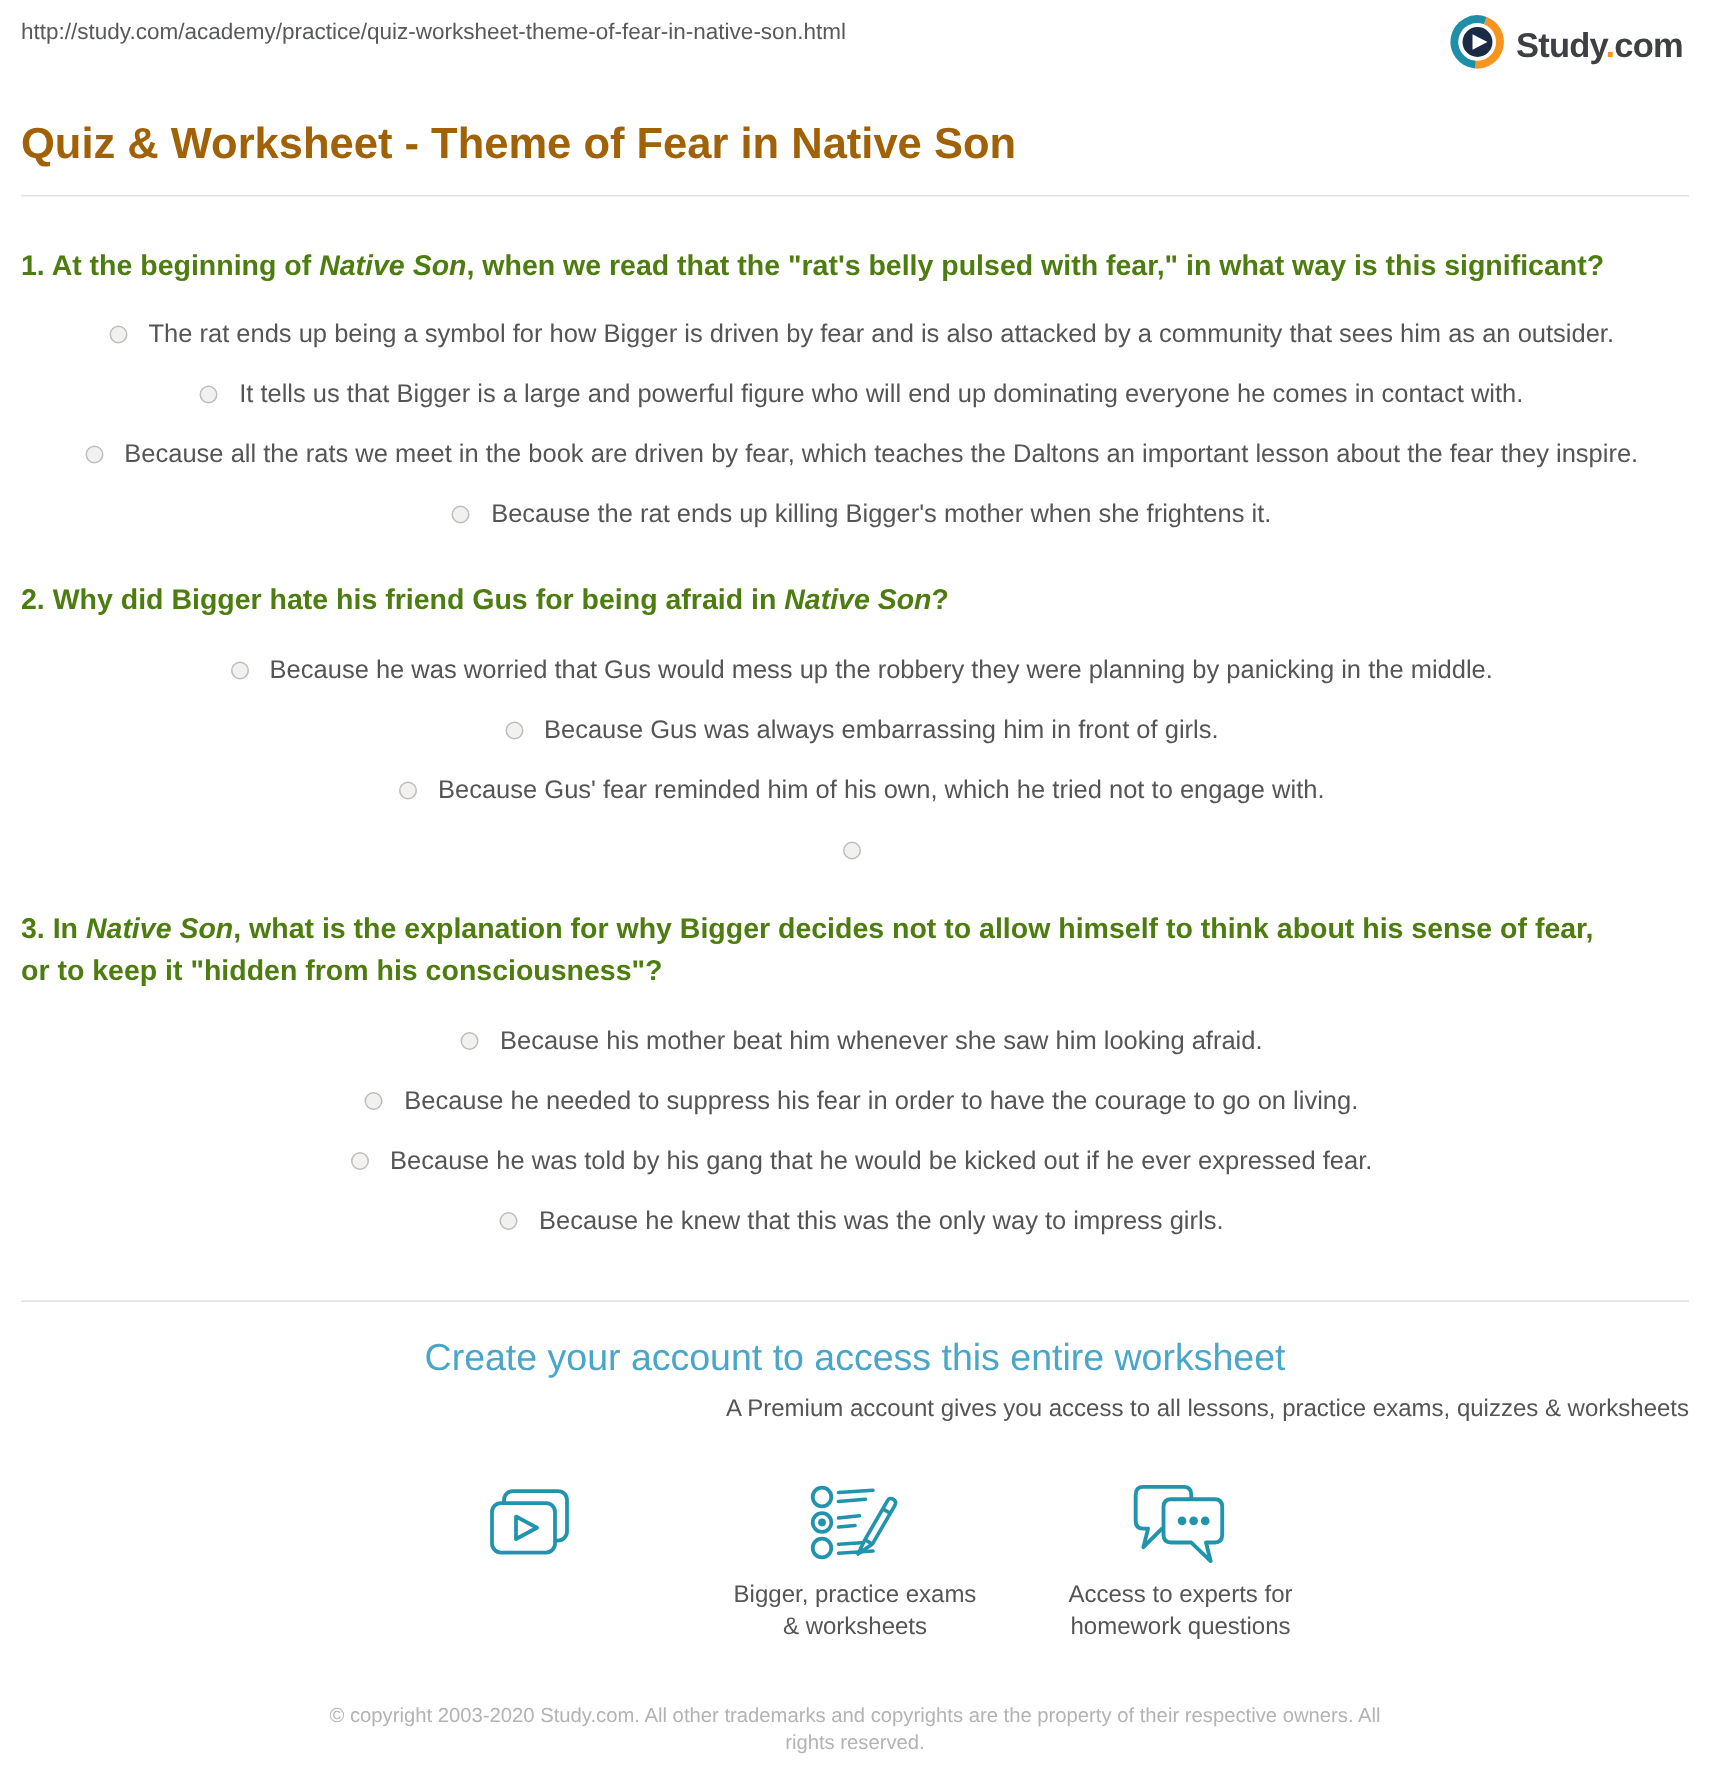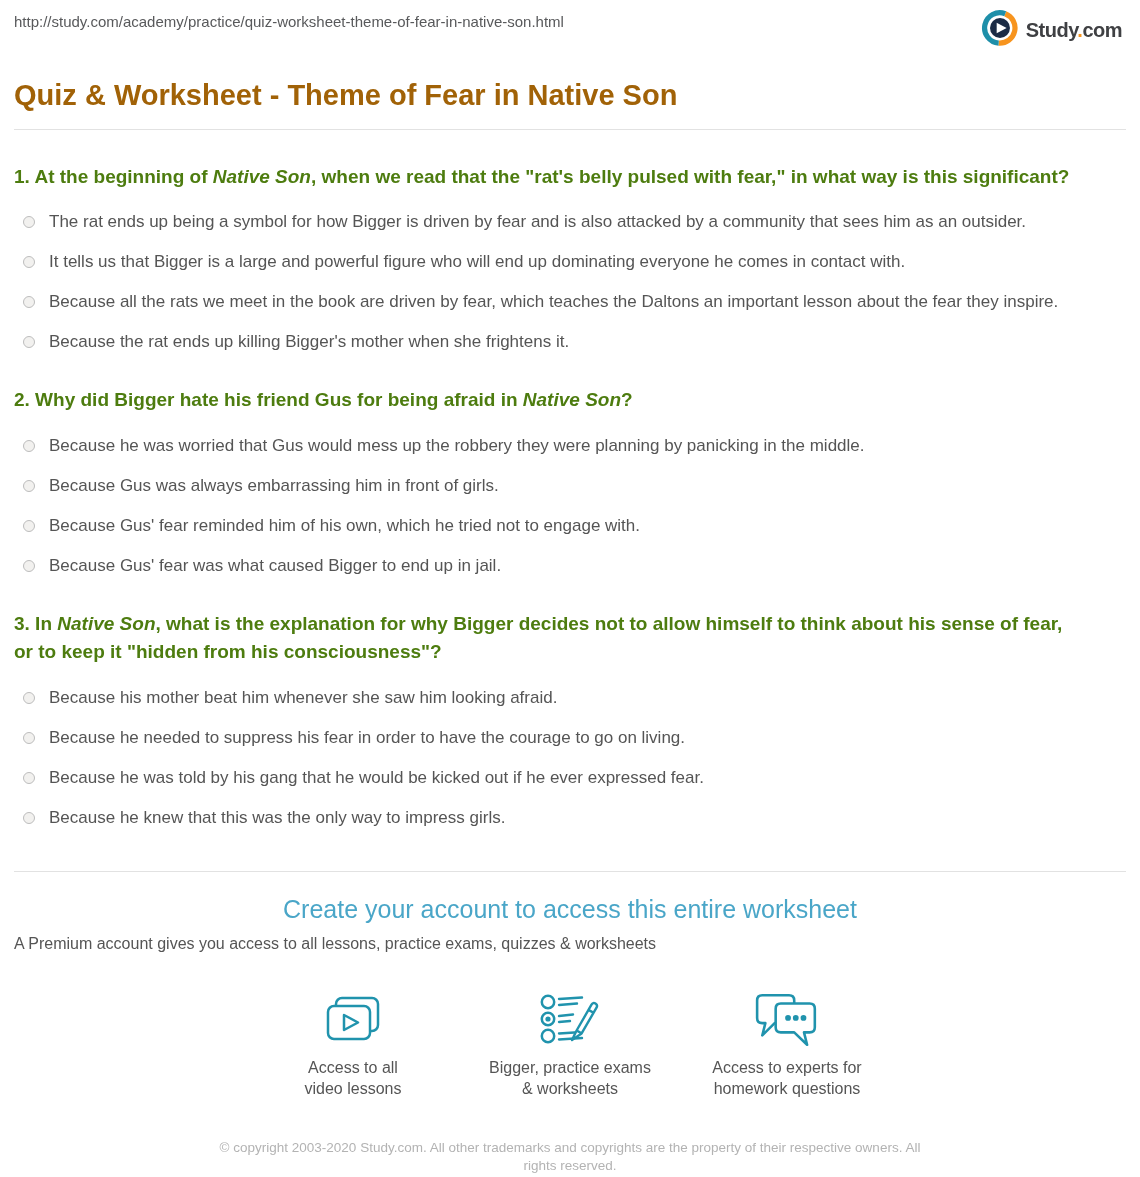--- a/index.html
+++ b/index.html
@@ -8,44 +8,44 @@
     width: 1140px;
     font-family: "Liberation Sans", sans-serif;
     color: #555;
   }
   .container { padding: 0 14px; }
 
   
   .topbar { display: flex; justify-content: space-between; align-items: flex-start; padding-top: 9px; gap: 32px; }
   .url-text { font-size: 15px; color: #58595b; padding-top: 4px; }
   .logo { display: flex; align-items: center; gap: 7px; margin-right: 4px; cursor: pointer; }
-  .logo-text { font-size: 20px; font-weight: bold; color: #3f4043; letter-spacing: -0.5px; }
+  .logo-text { font-size: 23px; font-weight: bold; color: #3f4043; letter-spacing: -0.5px; }
   .logo-text .dot { color: #f7941e; }
 
   
   .page-title { color: #a16207; font-size: 29px; font-weight: bold; margin: 27px 0 0 0; line-height: 1.2; }
   .rule { border: none; border-top: 1px solid #e2e2e2; margin: 16px 0 0 0; }
 
   
   .question { margin-top: 33px; }
   .q-heading { font-size: 19px; font-weight: bold; color: #4d7c0f; line-height: 1.5; max-width: 1065px; margin: 0; }
   .q-heading .italic { font-style: italic; }
   .options { margin-top: 20px; }
-  .option { display: flex; align-items: flex-start; margin: 0 0 18px 0; cursor: pointer; }
+  .option { display: flex; align-items: flex-start; margin: 0 0 18px 0; cursor: pointer; justify-content: center; }
   .radio {
     flex: none; width: 12px; height: 12px; border-radius: 50%;
     border: 1px solid #bdbdbd; background: #f2f1ef;
     margin: 5px 14px 0 9px;
   }
   .option-text { font-size: 17px; color: #555; line-height: 22px; }
 
   
   .cta-rule { border: none; border-top: 1px solid #e2e2e2; margin: 42px 0 0 0; }
   .cta-heading { text-align: center; color: #4aa6c8; font-size: 25px; font-weight: normal; margin: 23px 0 0 0; }
-  .cta-sub { text-align: left; font-size: 16px; color: #555; margin-top: 11px; }
+  .cta-sub { text-align: right; font-size: 16px; color: #555; margin-top: 11px; }
 
   .features { display: flex; justify-content: center; margin-top: 37px; }
   .feature { width: 217px; text-align: center; }
   .feature .icon-wrap { height: 58px; display: flex; align-items: flex-end; justify-content: center; }
   .feature-label { font-size: 16px; color: #555; line-height: 1.32; margin-top: 9px; }
 
   .copyright {
     text-align: center; font-size: 13.5px; color: #b3b3b3;
     margin: 40px auto 0 auto; max-width: 710px; line-height: 1.35;
     padding-bottom: 32px;
@@ -106,21 +106,20 @@
       <div class="option">
         <span class="radio"></span>
         <span class="option-text">Because Gus was always embarrassing him in front of girls.</span>
       </div>
       <div class="option">
         <span class="radio"></span>
         <span class="option-text">Because Gus' fear reminded him of his own, which he tried not to engage with.</span>
       </div>
       <div class="option">
         <span class="radio"></span>
-        <span class="option-text">Because Gus' fear was what caused Bigger to end up in jail.</span>
       </div>
     </div>
   </div>
 
   <div class="question">
     <p class="q-heading"><span>3. In </span><span class="italic">Native Son</span><span>, what is the explanation for why Bigger decides not to allow himself to think about his sense of fear, or to keep it "hidden from his consciousness"?</span></p>
     <div class="options">
       <div class="option">
         <span class="radio"></span>
         <span class="option-text">Because his mother beat him whenever she saw him looking afraid.</span>
@@ -146,24 +145,20 @@
 
   <div class="features">
 
     <div class="feature">
       <div class="icon-wrap">
         <svg width="60" height="54" viewBox="0 0 60 52">
           <rect x="13" y="3" width="42" height="33" rx="6" fill="none" stroke="#2093ad" stroke-width="2.5"></rect>
           <rect x="5" y="11" width="42" height="33" rx="6" fill="#ffffff" stroke="#2093ad" stroke-width="2.5"></rect>
           <polygon points="21,20 35,27.5 21,35" fill="none" stroke="#2093ad" stroke-width="2.5" stroke-linejoin="round"></polygon>
         </svg>
-      </div>
-      <div class="feature-label">
-        <div>Access to all</div>
-        <div>video lessons</div>
       </div>
     </div>
 
     <div class="feature">
       <div class="icon-wrap">
         <svg width="64" height="56" viewBox="0 0 64 56">
           <circle cx="10" cy="10" r="6.2" fill="none" stroke="#2093ad" stroke-width="2.5"></circle>
           <circle cx="10" cy="27" r="6.2" fill="none" stroke="#2093ad" stroke-width="2.5"></circle>
           <circle cx="10" cy="27" r="2.6" fill="#2093ad"></circle>
           <circle cx="10" cy="44" r="6.2" fill="none" stroke="#2093ad" stroke-width="2.5"></circle>

